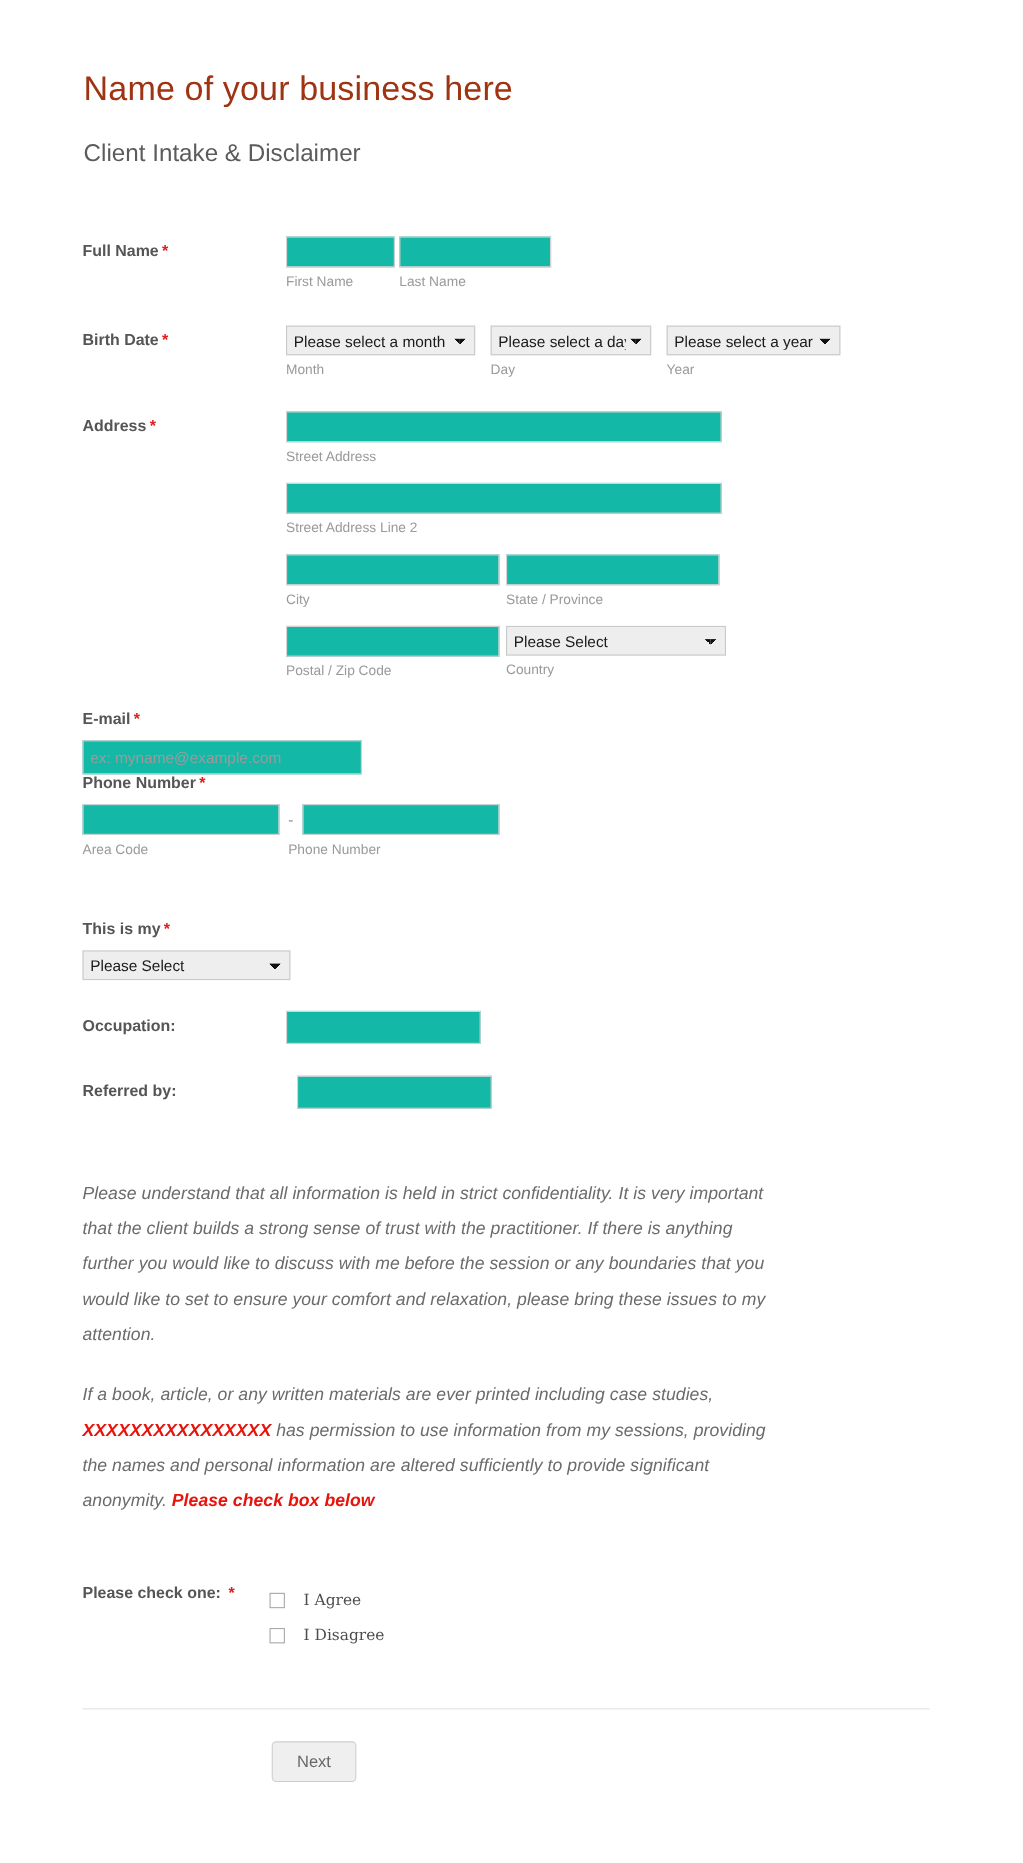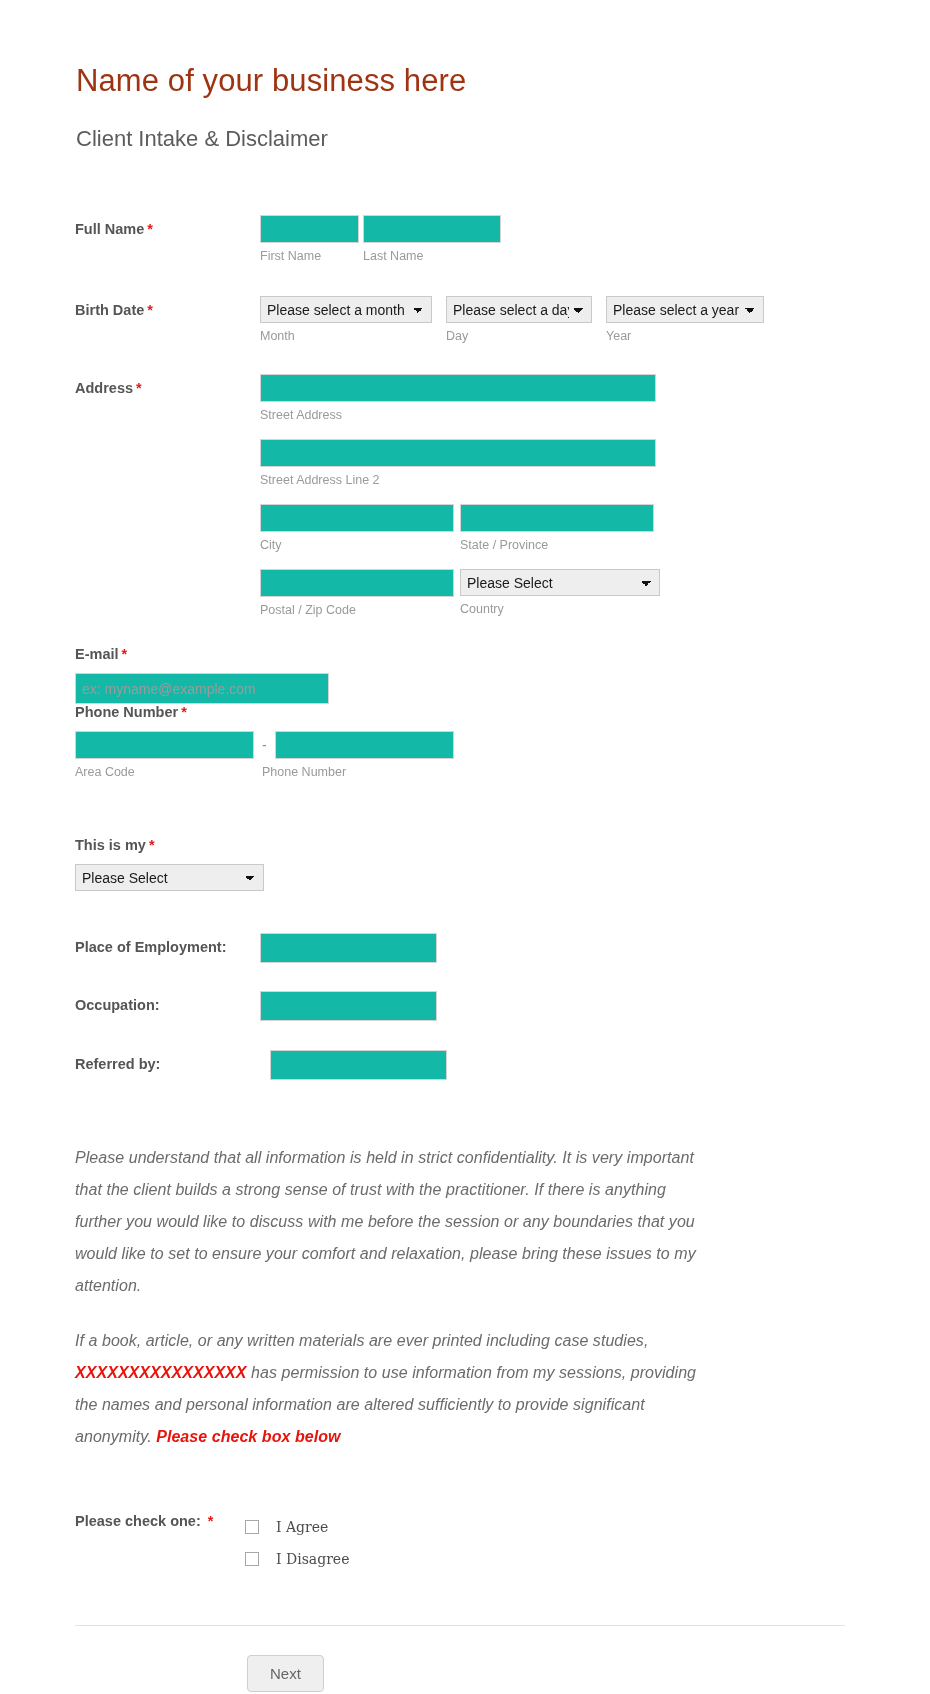--- a/index.html
+++ b/index.html
@@ -336,24 +336,20 @@
 
   <div class="sec-thisismy">
     <div class="thisismy-label">
       <span>This is my</span><span class="req">*</span>
     </div>
     <select class="sel sel-thisismy">
       <option>Please Select</option>
     </select>
   </div>
 
-  <div class="field-row sec-employment">
-    <div class="field-label emp-label">Place of Employment:</div>
-    <input class="txt emp-input" type="text" value="" style="">
-  </div>
 
   <div class="field-row sec-occupation">
     <div class="field-label emp-label">Occupation:</div>
     <input class="txt emp-input" type="text" value="" style="">
   </div>
 
   <div class="field-row sec-referred">
     <div class="field-label emp-label">Referred by:</div>
     <input class="txt emp-input" type="text" value="" style="">
   </div>

